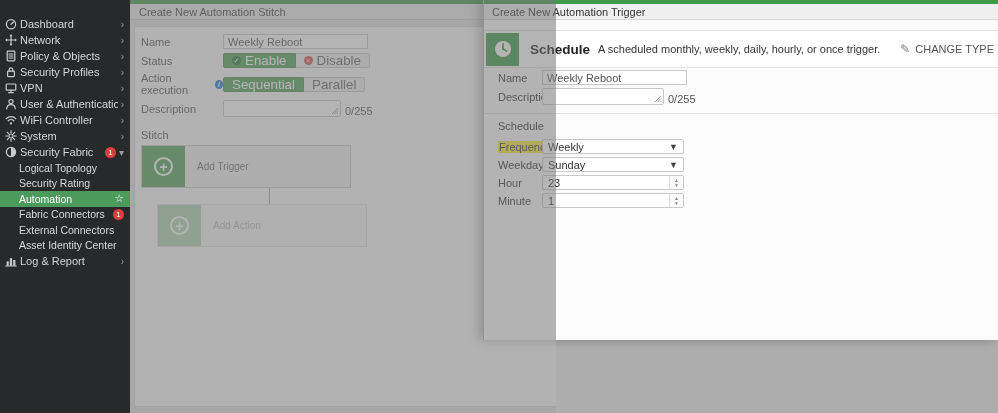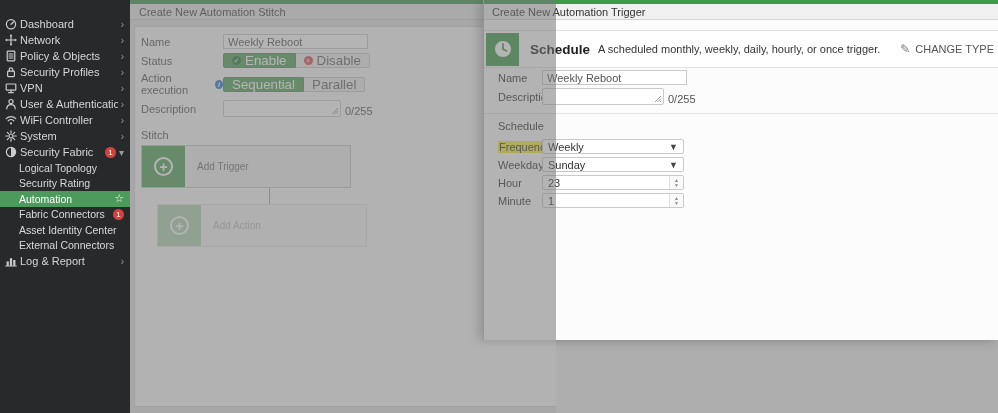--- a/index.html
+++ b/index.html
@@ -219,24 +219,24 @@
     </div>
     <div class="nav-sub selected">
       <span class="nav-label">Automation</span>
       <span class="nav-star">☆</span>
     </div>
     <div class="nav-sub">
       <span class="nav-label">Fabric Connectors</span>
       <span class="nav-badge">1</span>
     </div>
     <div class="nav-sub">
+      <span class="nav-label">External Connectors</span>
+    </div>
+    <div class="nav-sub">
       <span class="nav-label">Asset Identity Center</span>
-    </div>
-    <div class="nav-sub">
-      <span class="nav-label">External Connectors</span>
     </div>
     <div class="nav-item">
       <span class="nav-icon">
           <svg width="12" height="12" viewBox="0 0 12 12">
             <rect class="fl" x="1.6" y="6.4" width="2.2" height="4.4"></rect>
             <rect class="fl" x="4.9" y="3.2" width="2.2" height="7.6"></rect>
             <rect class="fl" x="8.2" y="5" width="2.2" height="5.8"></rect>
             <line class="st" x1="0.8" y1="11" x2="11.2" y2="11"></line>
           </svg>
         </span>

